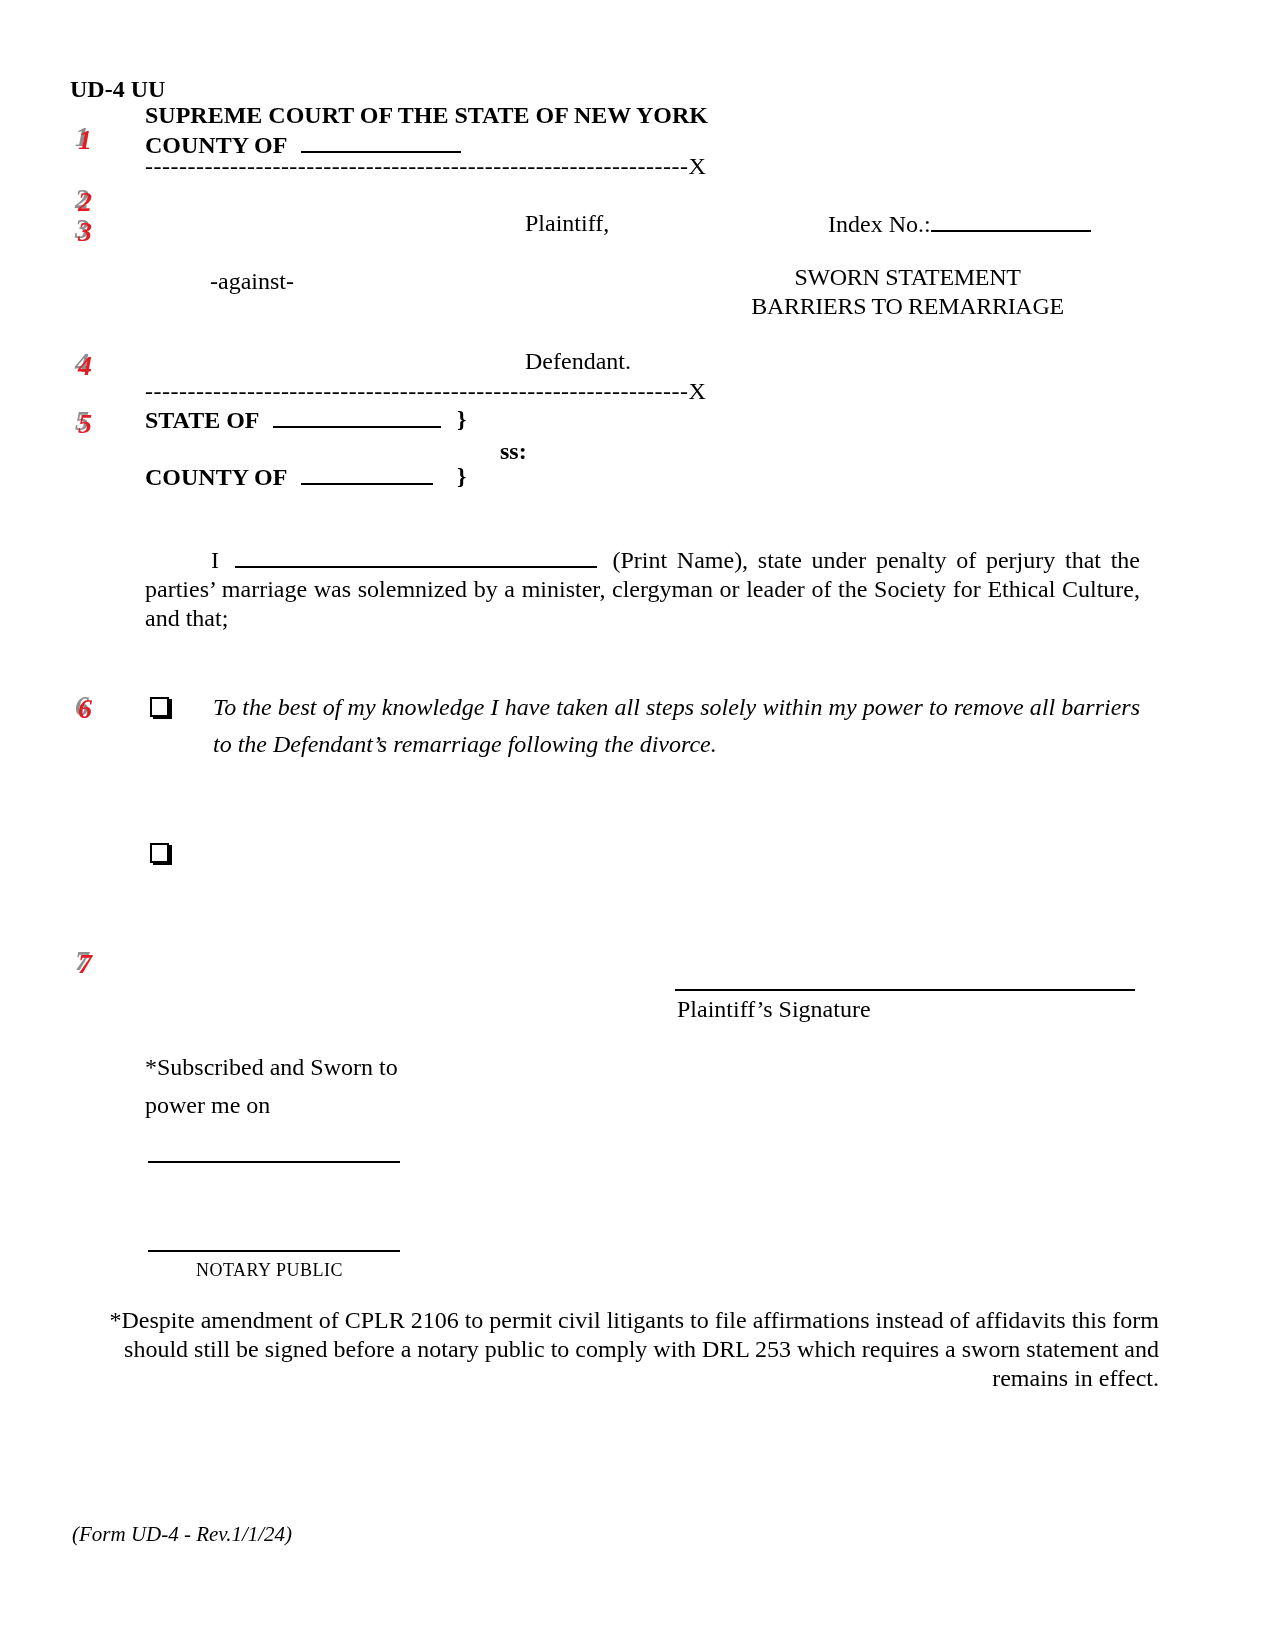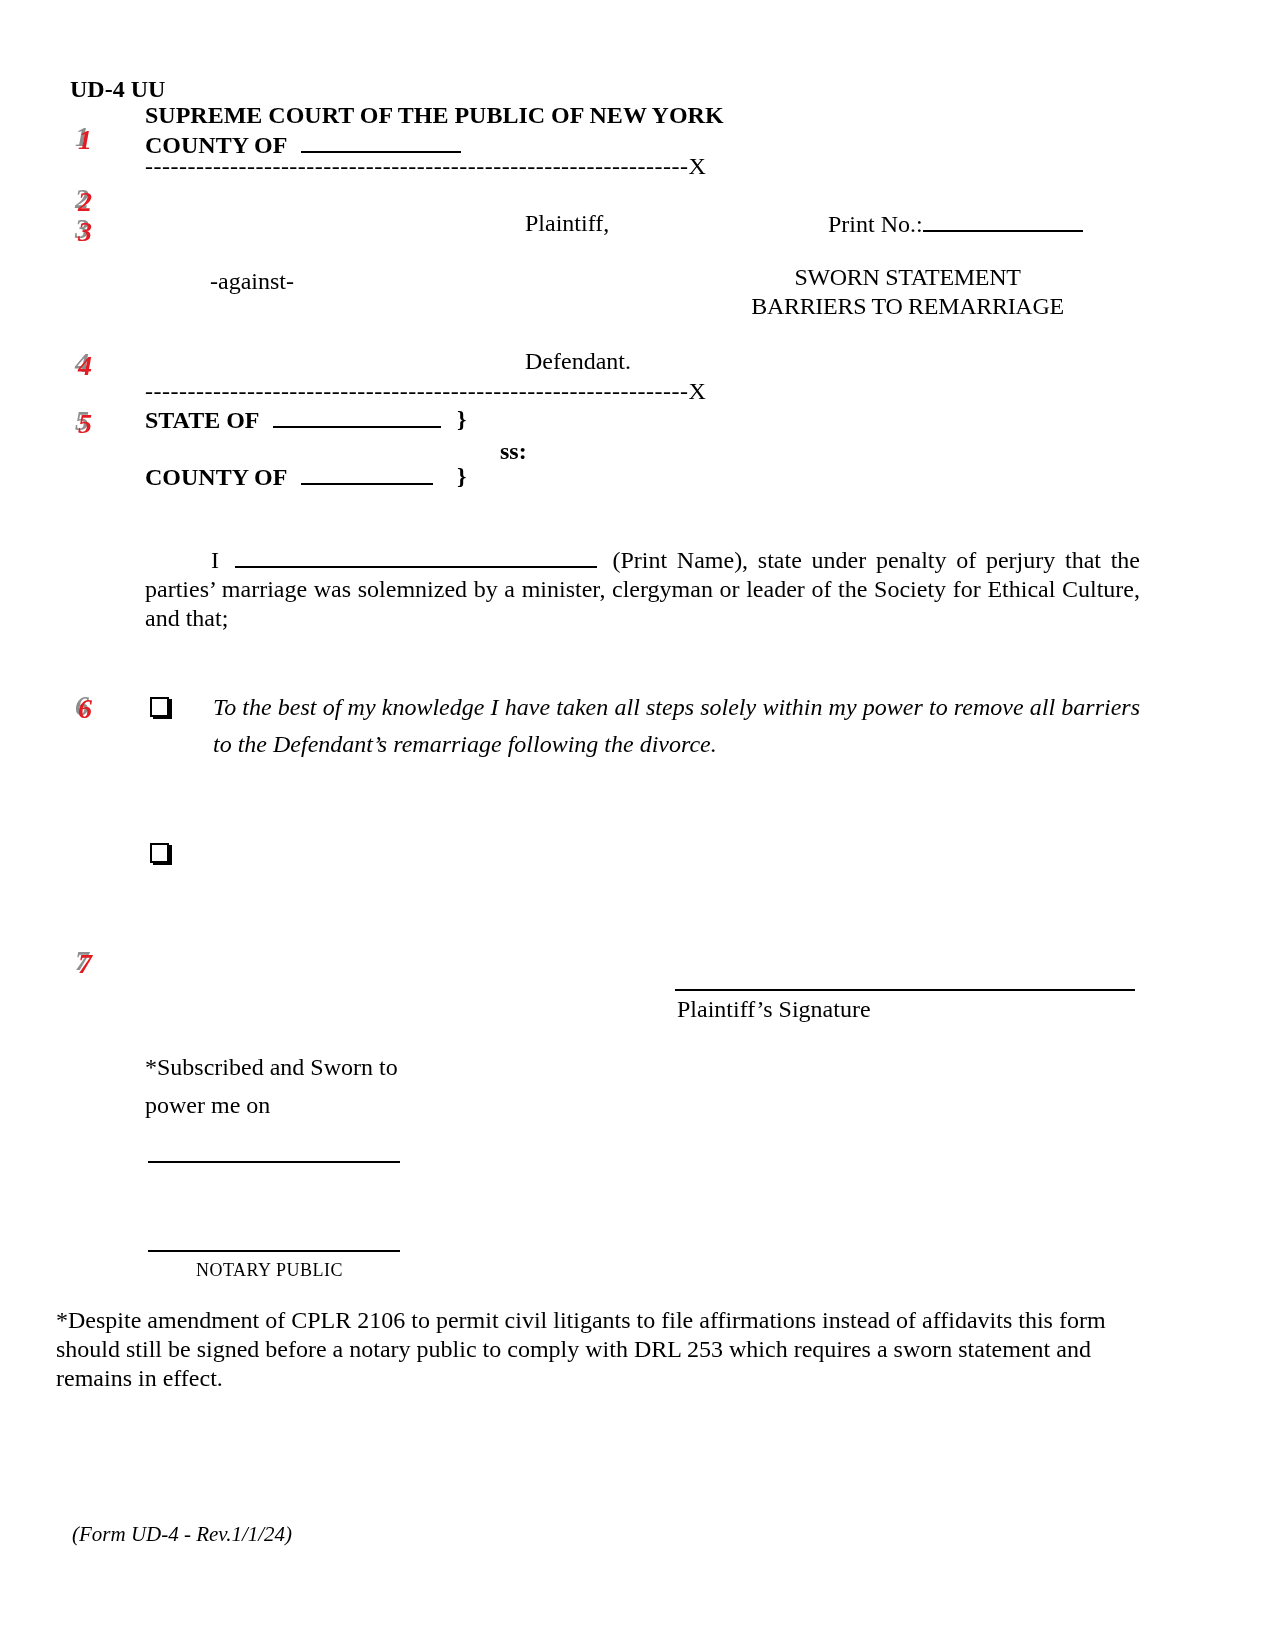--- a/index.html
+++ b/index.html
@@ -62,33 +62,33 @@
 
   <span class="margin-num" style="top:124px;">1</span>
   <span class="margin-num" style="top:186px;">2</span>
   <span class="margin-num" style="top:216px;">3</span>
   <span class="margin-num" style="top:350px;">4</span>
   <span class="margin-num" style="top:408px;">5</span>
   <span class="margin-num" style="top:693px;">6</span>
   <span class="margin-num" style="top:948px;">7</span>
 
   <div class="abs b" style="left:70px;top:76px;">UD-4 UU</div>
-  <div class="abs b" style="left:145px;top:102px;">SUPREME COURT OF THE PUBLIC OF NEW YORK</div>
+  <div class="abs b" style="left:145px;top:102px;">SUPREME COURT OF THE STATE OF NEW YORK</div>
 
   <div class="abs b nowrap" style="left:145px;top:131px;">
     <span>COUNTY OF</span>
     <span class="blank" style="width:160px;margin-left:8px;"></span>
   </div>
 
   <div class="abs divider nowrap" style="left:145px;top:153px;">----------------------------------------------------------------X</div>
 
   <div class="abs" style="left:525px;top:210px;">Plaintiff,</div>
 
   <div class="abs nowrap" style="left:828px;top:210px;">
-    <span>Print No.:</span><span class="blank" style="width:160px;"></span>
+    <span>Index No.:</span><span class="blank" style="width:160px;"></span>
   </div>
 
   <div class="abs" style="left:210px;top:268px;">-against-</div>
 
   <div class="abs doc-title" style="left:735px;top:263px;width:345px;">
     <div>SWORN STATEMENT</div>
     <div>BARRIERS TO REMARRIAGE</div>
   </div>
 
   <div class="abs" style="left:525px;top:348px;">Defendant.</div>
@@ -127,17 +127,17 @@
   <div class="abs" style="left:145px;top:1048px;line-height:38px;">
     <div>*Subscribed and Sworn to</div>
     <div>power me on</div>
   </div>
 
   <div class="line" style="left:148px;top:1161px;width:252px;"></div>
 
   <div class="line" style="left:148px;top:1250px;width:252px;"></div>
   <div class="abs small-caps-label" style="left:196px;top:1260px;">NOTARY PUBLIC</div>
 
-  <div class="abs footnote" style="left:56px;top:1306px;width:1075px;">*Despite amendment of CPLR 2106 to permit civil litigants to file affirmations instead of affidavits this form should still be signed before a notary public to comply with DRL 253 which requires a sworn statement and remains in effect.</div>
+  <div class="abs footnote" style="left:84px;top:1306px;width:1075px;text-align:right;">*Despite amendment of CPLR 2106 to permit civil litigants to file affirmations instead of affidavits this form should still be signed before a notary public to comply with DRL 253 which requires a sworn statement and remains in effect.</div>
 
   <div class="abs footer" style="left:72px;top:1522px;font-style:italic;">(Form UD-4 - Rev.1/1/24)</div>
 
 </div>
 
 </body></html>

